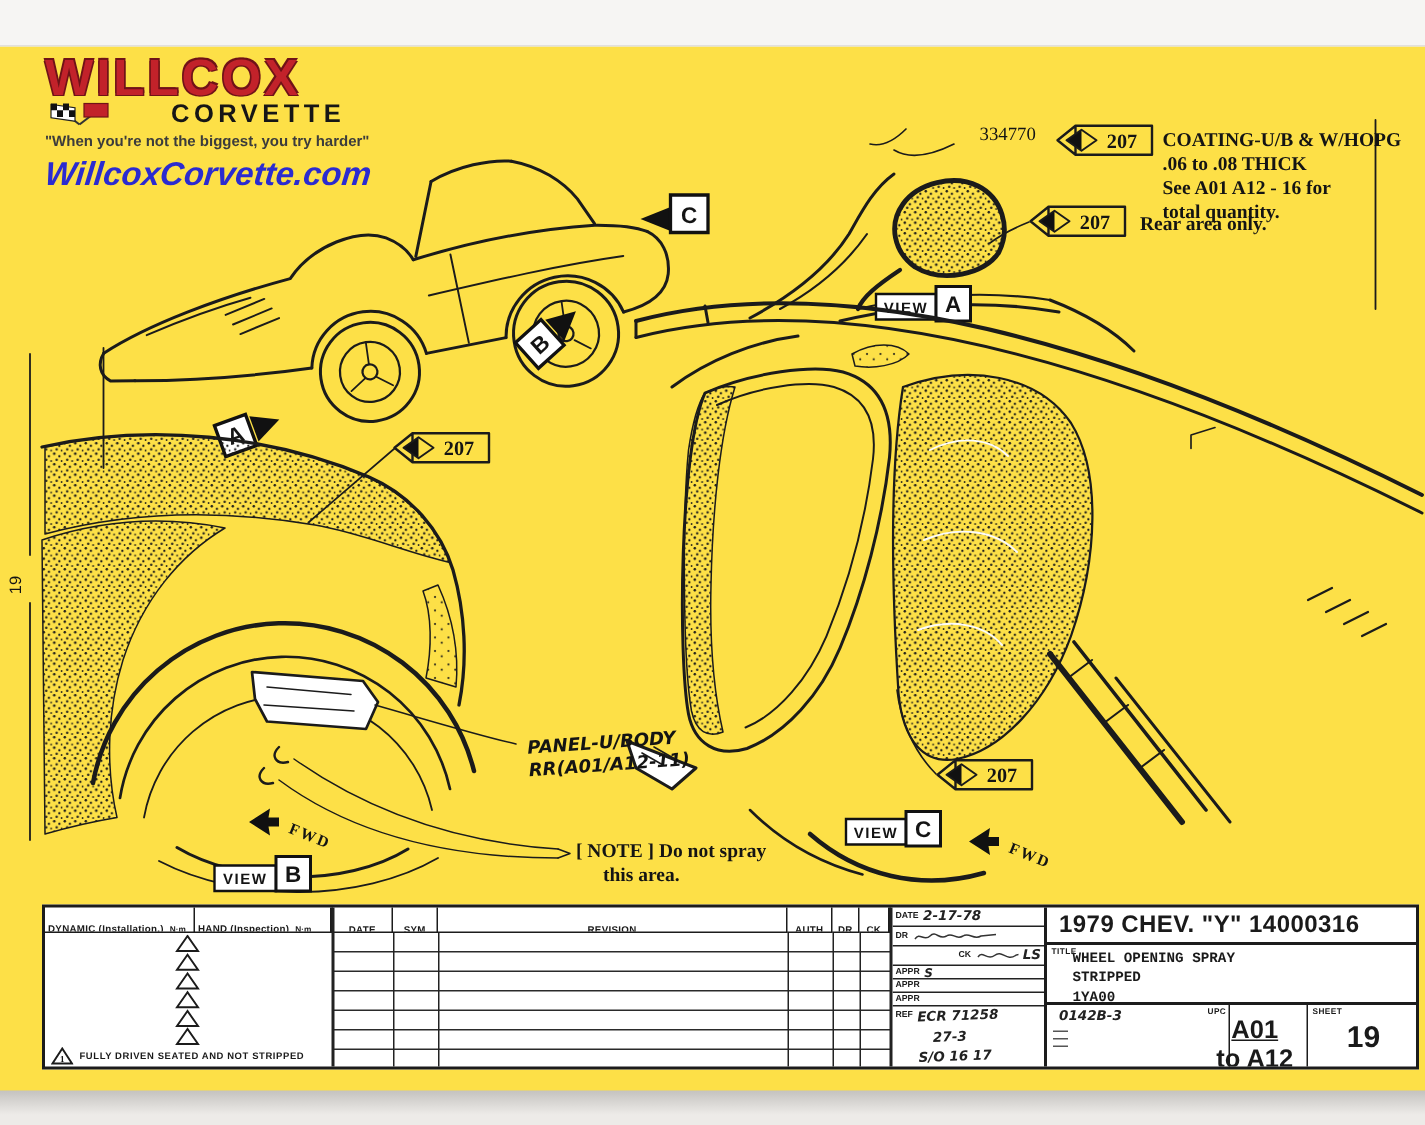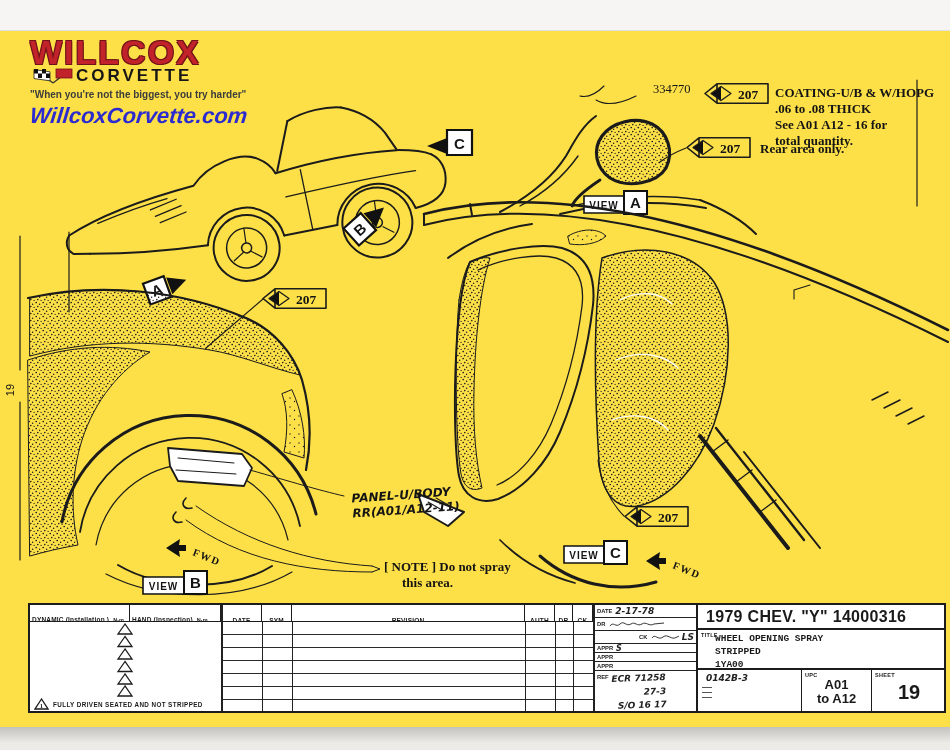--- a/index.html
+++ b/index.html
@@ -5,21 +5,21 @@
   html,body{margin:0;padding:0;background:#edebe8;}
   .page{position:relative;width:950px;height:750px;background:#fde047;overflow:hidden;
         font-family:"Liberation Sans",sans-serif;color:#1a1a1a;}
   .scan-top{position:absolute;left:0;top:0;width:950px;height:30px;background:#f6f5f3;border-bottom:1px solid #e2e0dc;}
   .scan-bottom{position:absolute;left:0;top:727px;width:950px;height:23px;
         background:linear-gradient(#c4c2bf,#edebe8 70%);}
   
   .brand{position:absolute;left:30px;top:36px;width:280px;}
   .logo-title{font-weight:900;font-size:34px;letter-spacing:2px;color:#c2222a;line-height:.95;
         text-shadow:1px 1px 0 #701318,-1px 1px 0 #701318,1px -1px 0 #701318,-1px -1px 0 #701318;}
-  .logo-row{display:flex;align-items:center;margin-top:-2px;}
+  .logo-row{display:flex;align-items:center;margin-top:-2px;gap:38px;}
   .logo-sub{font-weight:800;font-size:17px;letter-spacing:3px;color:#161616;}
   .tagline{margin-top:3px;font-size:10px;font-weight:bold;color:#3c3c3c;}
   .website{display:inline-block;margin-top:3px;font-size:22px;font-weight:bold;font-style:italic;
         color:#2b2bd0;text-decoration:none;transform:skewX(-6deg);}
   
   svg.art{position:absolute;left:0;top:30px;}
   svg.art path,svg.art rect,svg.art circle{vector-effect:non-scaling-stroke;}
   .ink{stroke:#1b1b1b;fill:none;stroke-linecap:round;stroke-linejoin:round;}
   text{font-family:"Liberation Serif",serif;fill:#141414;}
   .ts13{font-size:13px;font-weight:bold;}
@@ -42,21 +42,21 @@
   .br2{border-right:2px solid #1c1c1c;} .bb1{border-bottom:1px solid #1c1c1c;}
   .bb2{border-bottom:2px solid #1c1c1c;}
   .rowline{height:13px;border-bottom:1px solid #2a2a2a;}
   .vline{position:absolute;width:1px;background:#222;}
   .sigrow{position:relative;border-bottom:1px solid #222;padding:1px 2px;display:flex;align-items:center;gap:3px;}
   .siglab{font-size:5.8px;font-weight:bold;flex:none;}
   .handtxt{font-family:"DejaVu Sans",sans-serif;font-style:italic;font-weight:bold;font-size:9px;color:#222;}
   .main-title{font-weight:800;font-size:16px;letter-spacing:.3px;padding:3px 0 0 8px;white-space:nowrap;}
   .tlines{position:absolute;left:17px;top:3px;font-family:Liberation Mono, monospace;
           font-size:9.5px;font-weight:bold;line-height:1.35;}
-  .upc-val{font-weight:800;font-size:13px;line-height:1.1;text-align:center;margin-top:8px;}
+  .upc-val{font-weight:800;font-size:17px;line-height:1.1;text-align:center;margin-top:8px;text-decoration:underline;}
   .sheet-val{font-weight:800;font-size:20px;text-align:center;margin-top:11px;}
   .dash{width:10px;border-top:1px solid #555;margin:4px 0 0 4px;}
   .fastnote{position:absolute;left:4px;top:93px;display:flex;align-items:center;gap:4px;}
   .fastnote span{font-size:6.3px;font-weight:bold;letter-spacing:.4px;}
   .refbox{transform:rotate(-2deg);line-height:1.5;}
 </style>
 </head>
 <body>
 
 <div class="page">
@@ -328,21 +328,21 @@
     </div>
 
     <div class="fastnote">
       <svg width="15" height="12">
         <polygon points="7.5,1 1,11 14,11" fill="#fff" stroke="#1c1c1c" stroke-width="1.3"></polygon>
         <text x="7.5" y="10" text-anchor="middle" style="font-size:6px;font-weight:bold;">1</text>
       </svg>
       <span>FULLY DRIVEN SEATED AND NOT STRIPPED</span>
     </div>
 
-    <div class="cell" style="left:565px;top:0;width:101px;height:134px;text-align:right;">
+    <div class="cell" style="left:565px;top:0;width:101px;height:134px;">
       <div class="sigrow" style="height:13px;">
         <span class="siglab">DATE</span>
         <span class="handtxt">2-17-78</span>
       </div>
       <div class="sigrow" style="height:13px;">
         <span class="siglab">DR</span>
         <svg width="60" height="10">
           <path d="M2,7 C5,2 8,9 12,5 C16,1 18,8 23,5 C27,2 29,8 34,5 C38,2 41,8 46,5 L56,4" fill="none" stroke="#333" stroke-width="1"></path>
         </svg>
       </div>
@@ -378,21 +378,21 @@
     </div>
     <div class="cell bl bb2" style="left:666px;top:25px;width:250px;height:40px;">
       <span class="h5">TITLE</span>
       <div class="tlines">
         <div>WHEEL OPENING SPRAY</div>
         <div>STRIPPED</div>
         <div>1YA00</div>
       </div>
     </div>
 
-    <div class="cell bl br1" style="left:666px;top:65px;width:106px;height:41px;">
+    <div class="cell bl br1" style="left:666px;top:65px;width:124px;height:41px;">
       <div class="handtxt" style="margin:3px 0 0 8px;">0142B-3</div>
       <div class="dash"></div>
         <div class="dash"></div>
         <div class="dash"></div>
     </div>
     <div class="cell br1" style="left:772px;top:65px;width:70px;height:41px;">
       <span class="h5">UPC</span>
       <div class="upc-val">
         <div>A01</div>
         <div>to A12</div>

